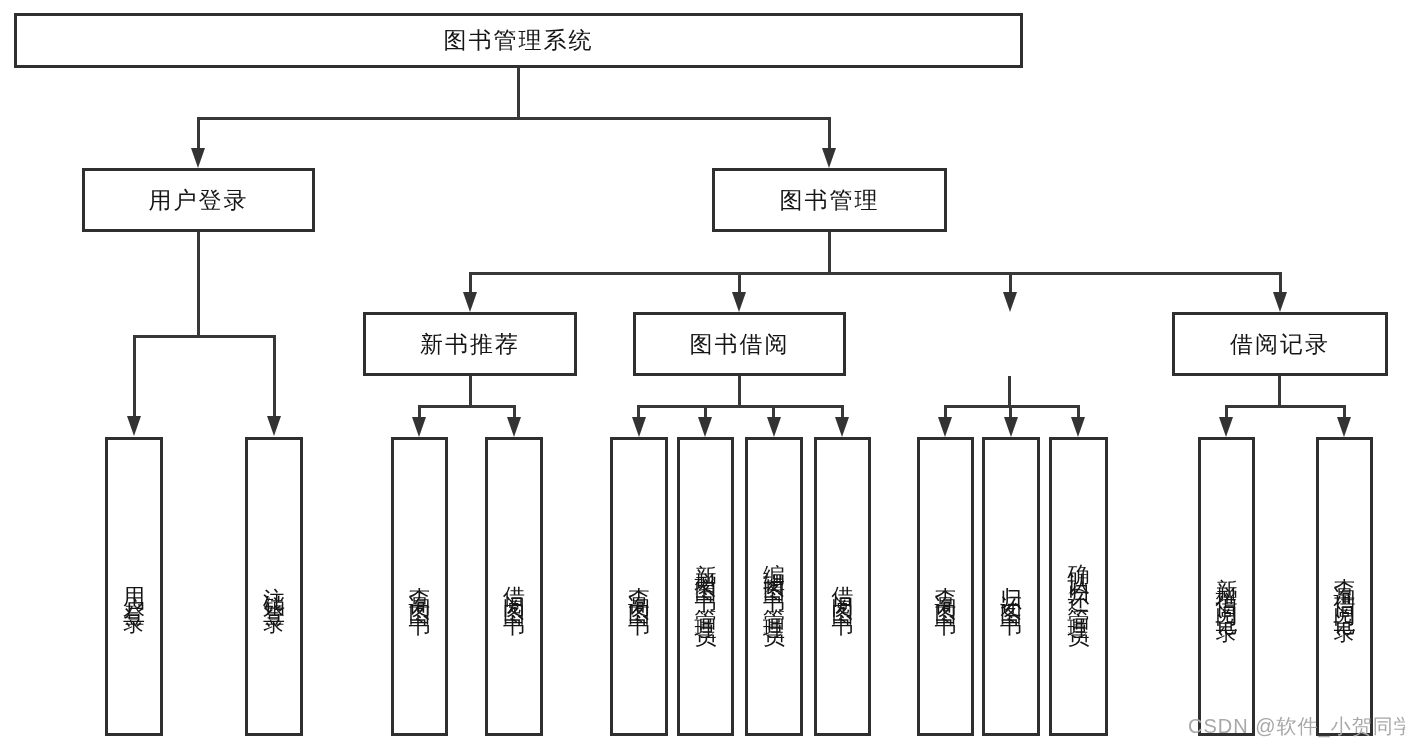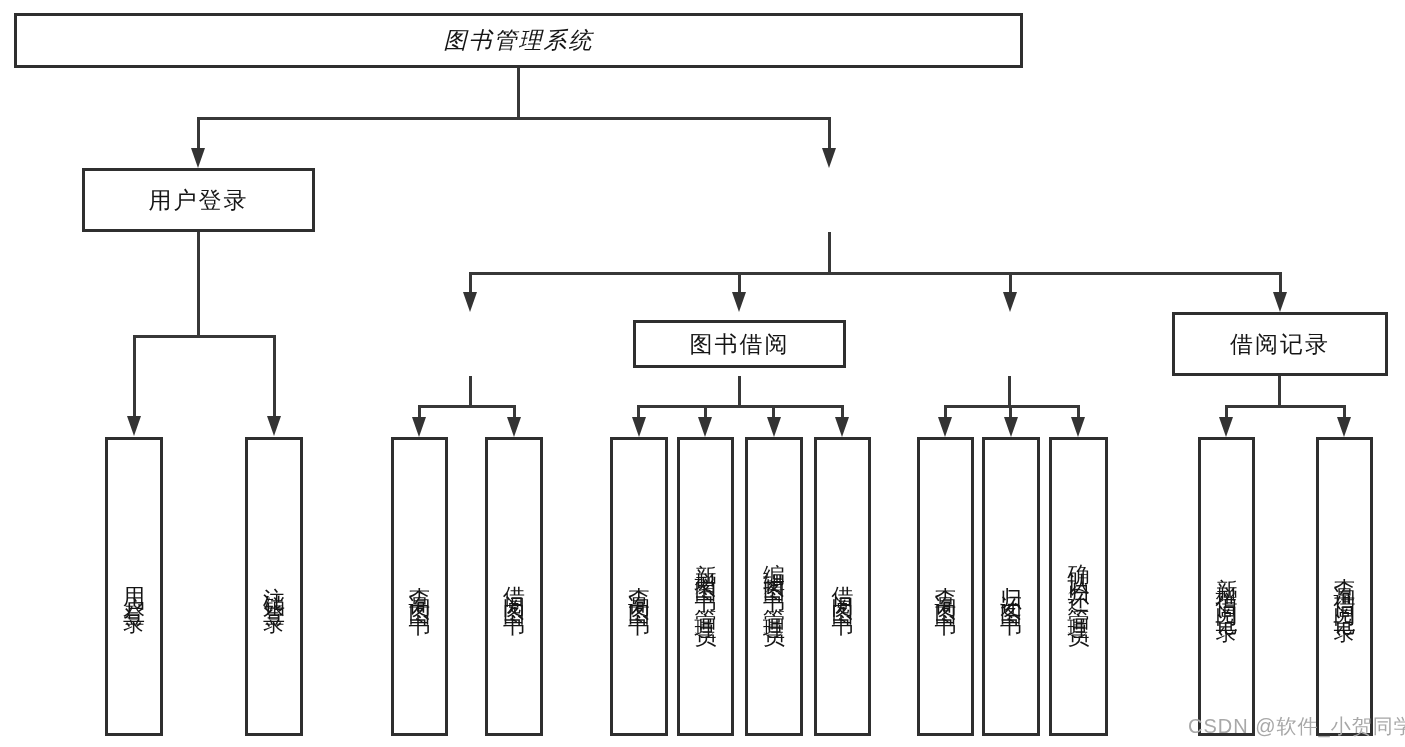--- a/index.html
+++ b/index.html
@@ -15,25 +15,27 @@
   .ar{position:absolute;width:0;height:0;border-left:7px solid transparent;
       border-right:7px solid transparent;border-top:20px solid #333333;}
   .watermark{position:absolute;font-size:20px;color:#a8a8a8;letter-spacing:1px;
              white-space:nowrap;z-index:5;}
 </style>
 </head>
 <body>
 
 <div class="stage">
 
-  <div class="box h" style="left:14px;top:13px;width:1009px;height:55px;font-style:italic;">图书管理系统</div>
+  <div class="box h" style="left:14px;top:13px;width:1009px;height:55px;">图书管理系统</div>
 
   <div class="box h" style="left:82px;top:168px;width:233px;height:64px;">用户登录</div>
+  <div class="box h" style="left:712px;top:168px;width:235px;height:64px;">图书管理</div>
 
-  <div class="box h" style="left:633px;top:312px;width:213px;height:48px;margin-top:8px;">图书借阅</div>
+  <div class="box h" style="left:363px;top:312px;width:214px;height:64px;">新书推荐</div>
+  <div class="box h" style="left:633px;top:312px;width:213px;height:64px;">图书借阅</div>
   <div class="box h" style="left:1172px;top:312px;width:216px;height:64px;">借阅记录</div>
 
   <div class="box v" style="left:105px;top:437px;width:58px;height:299px;">用户登录</div>
   <div class="box v" style="left:245px;top:437px;width:58px;height:299px;">注销登录</div>
 
   <div class="box v" style="left:391px;top:437px;width:57px;height:299px;">查询图书</div>
   <div class="box v" style="left:485px;top:437px;width:58px;height:299px;">借阅图书</div>
 
   <div class="box v" style="left:610px;top:437px;width:58px;height:299px;">查询图书</div>
   <div class="box v" style="left:677px;top:437px;width:57px;height:299px;">新增图书（管理员）</div>

